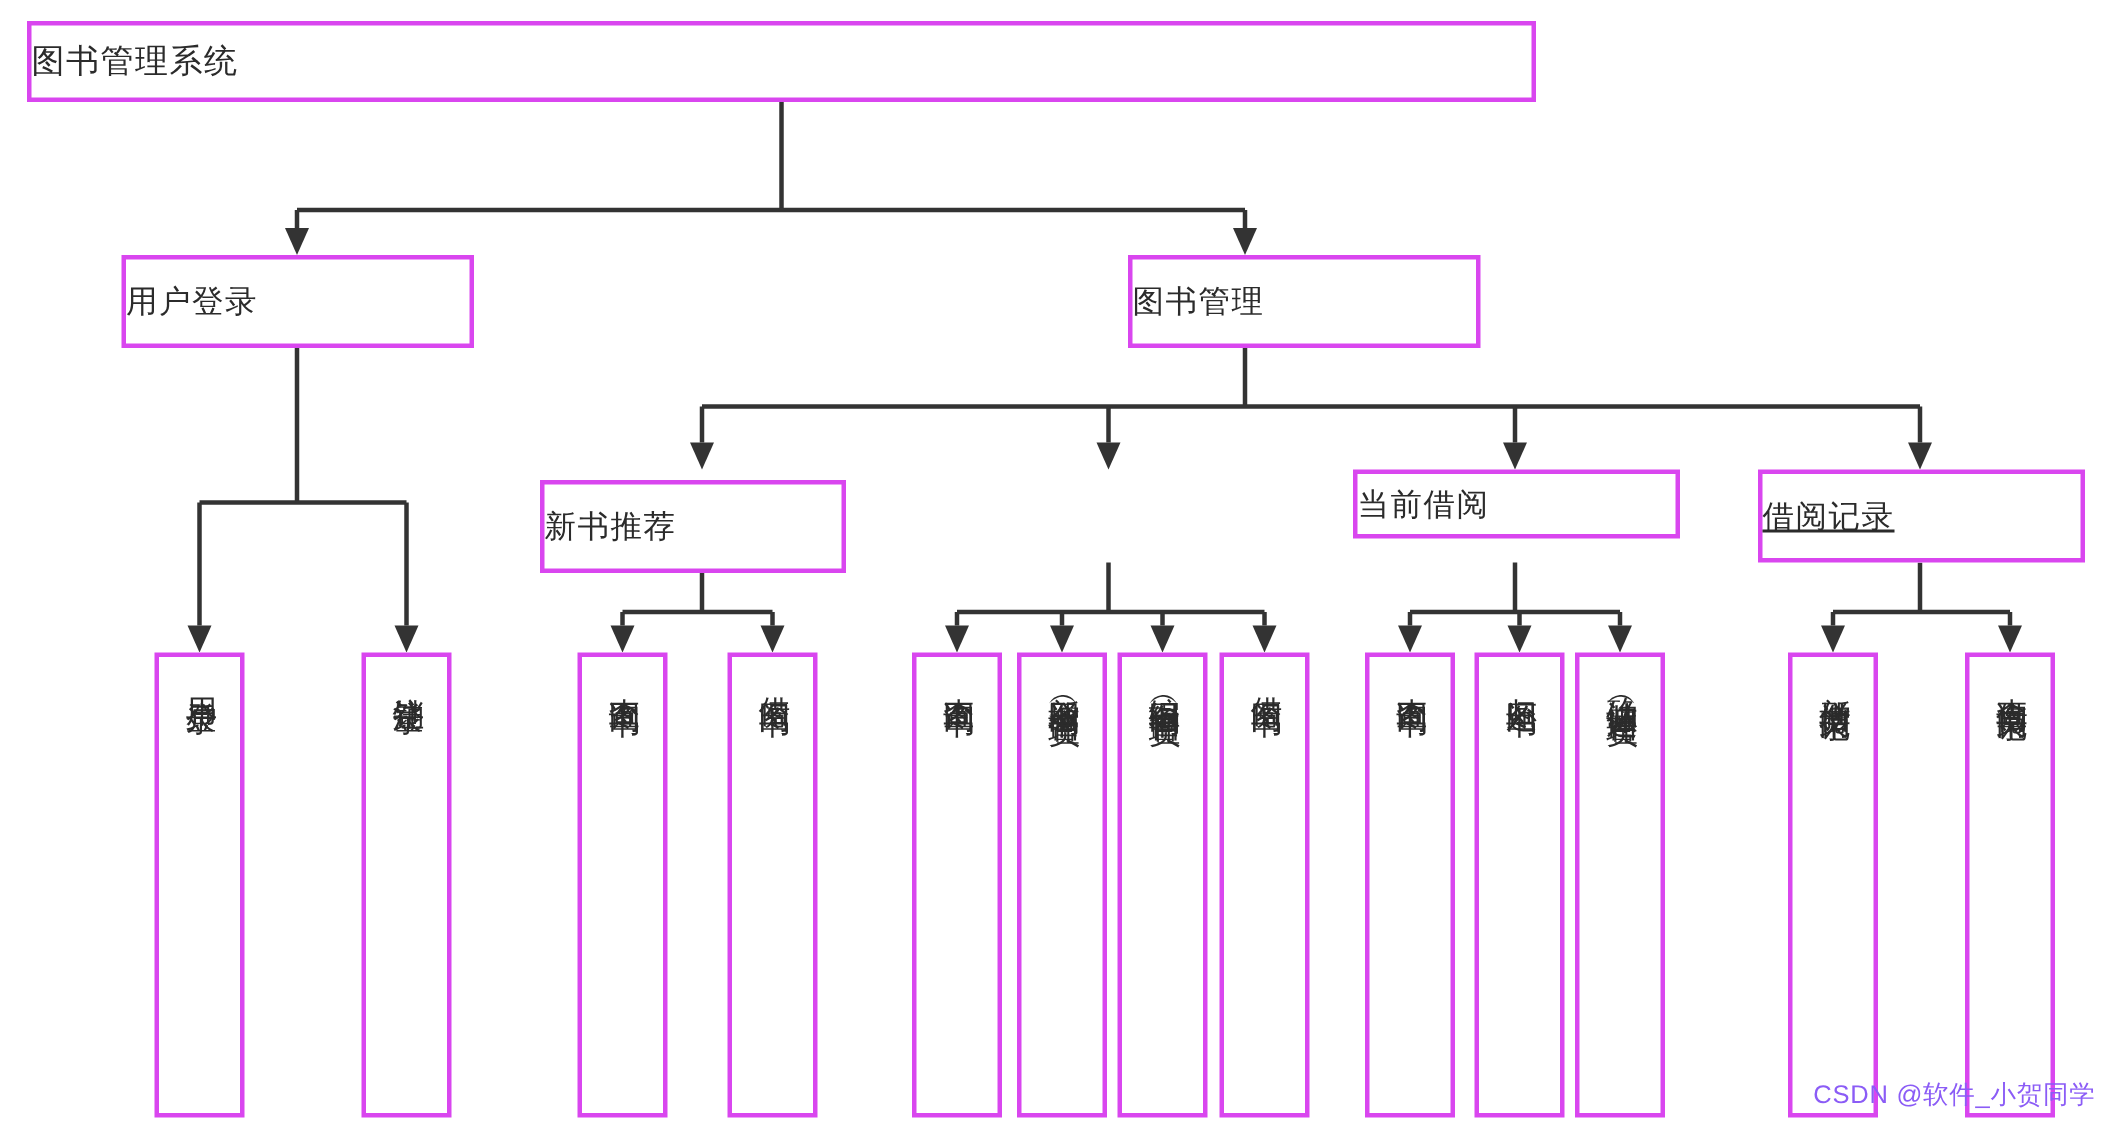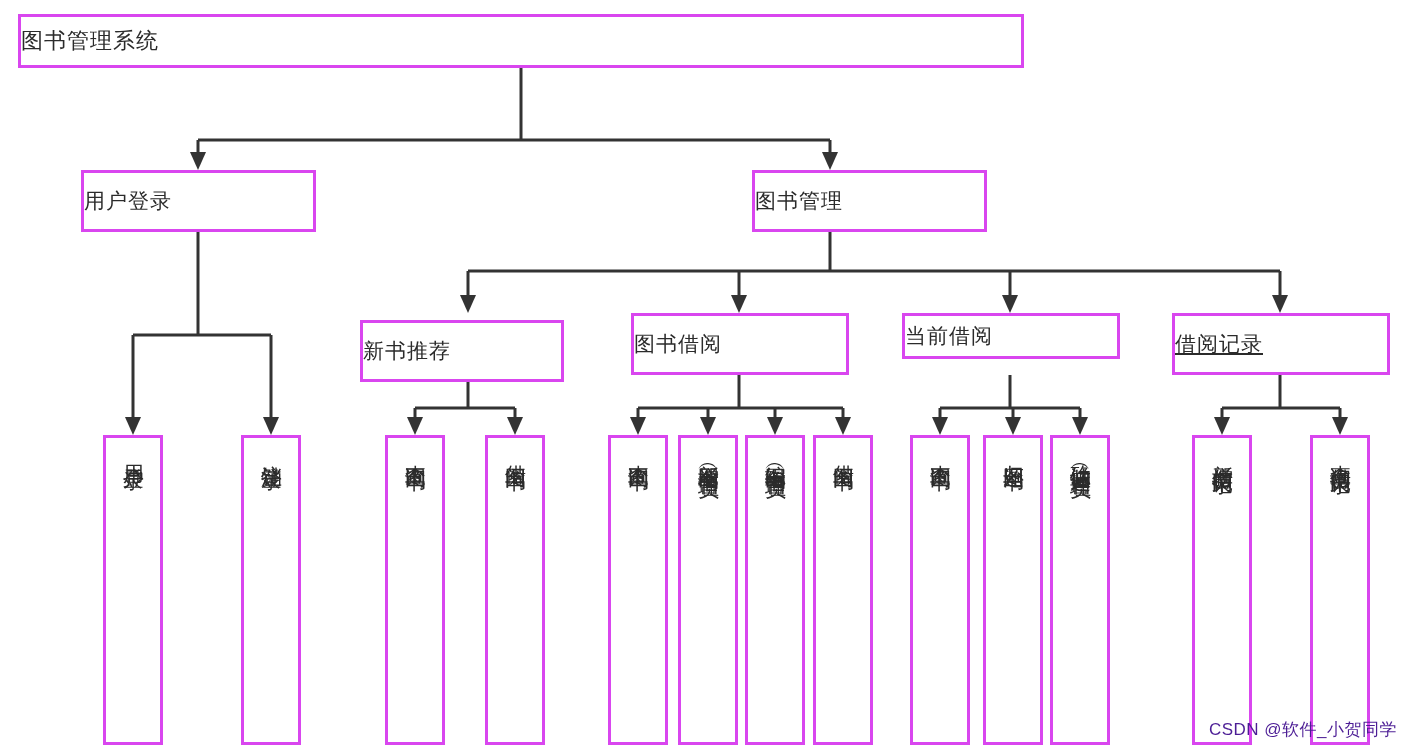--- a/index.html
+++ b/index.html
@@ -7,21 +7,21 @@
   #canvas{position:relative;width:1405px;height:747px;background:#ffffff;overflow:hidden;}
   .node{position:absolute;box-sizing:border-box;background:#ffffff;border:3px solid #d946ef;
         display:flex;align-items:center;justify-content:flex-start;color:#2b2b2b;}
   .node.h{font-size:21px;letter-spacing:1px;}
   .node.v{writing-mode:vertical-rl;text-orientation:upright;font-size:21px;letter-spacing:2px;
           padding-top:10px;line-height:1.18;}
   .node.root{font-size:22px;}
   svg#wires{position:absolute;left:0;top:0;width:1405px;height:747px;pointer-events:none;}
   .wire{stroke:#333333;stroke-width:3;fill:none;}
   .arrowhead{fill:#333333;}
-  #watermark{position:absolute;right:8px;bottom:6px;font-size:17px;color:#4c1d95;
+  #watermark{position:absolute;right:8px;bottom:6px;font-size:17px;color:#8b5cf6;
              white-space:nowrap;letter-spacing:0.5px;margin-top:14px;}
 </style>
 </head>
 <body>
 
 <div id="canvas">
 
   <svg id="wires" viewBox="0 0 1405 747">
 
     <path class="wire" d="M521,68 L521,140"></path>
@@ -94,23 +94,20 @@
   <div class="node h" style="left:81px;top:170px;width:235px;height:62px;">
     <span>用户登录</span>
   </div>
   <div class="node h" style="left:712px;top:170px;width:235px;height:62px;margin-left:40px;">
     <span>图书管理</span>
   </div>
 
   <div class="node h" style="left:360px;top:320px;width:204px;height:62px;">
     <span>新书推荐</span>
   </div>
-  <div class="node h" style="left:631px;top:313px;width:218px;height:62px;">
-    <span>图书借阅</span>
-  </div>
   <div class="node h" style="left:902px;top:313px;width:218px;height:46px;">
     <span>当前借阅</span>
   </div>
   <div class="node h" style="left:1172px;top:313px;width:218px;height:62px;text-decoration:underline;">
     <span>借阅记录</span>
   </div>
 
   <div class="node v" style="left:103px;top:435px;width:60px;height:310px;">
     <span>用户登录</span>
   </div>

